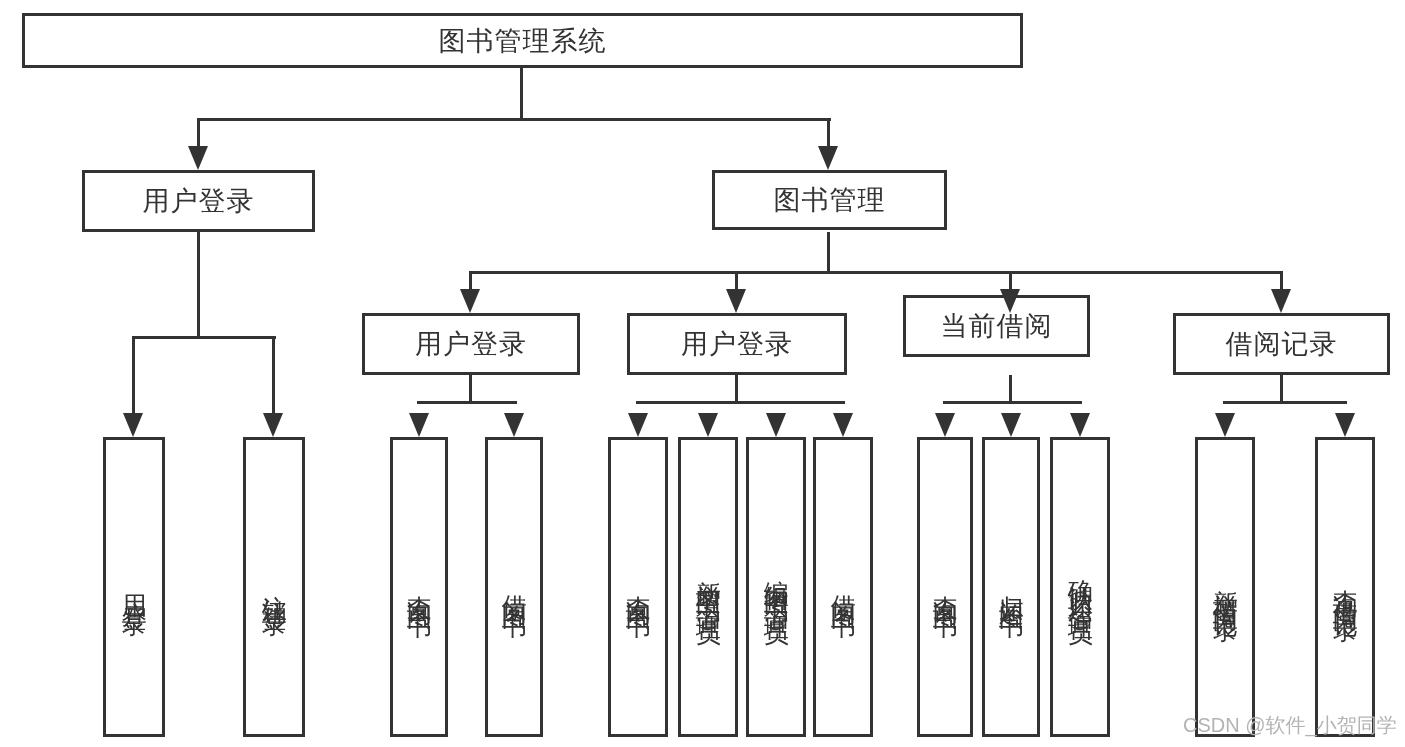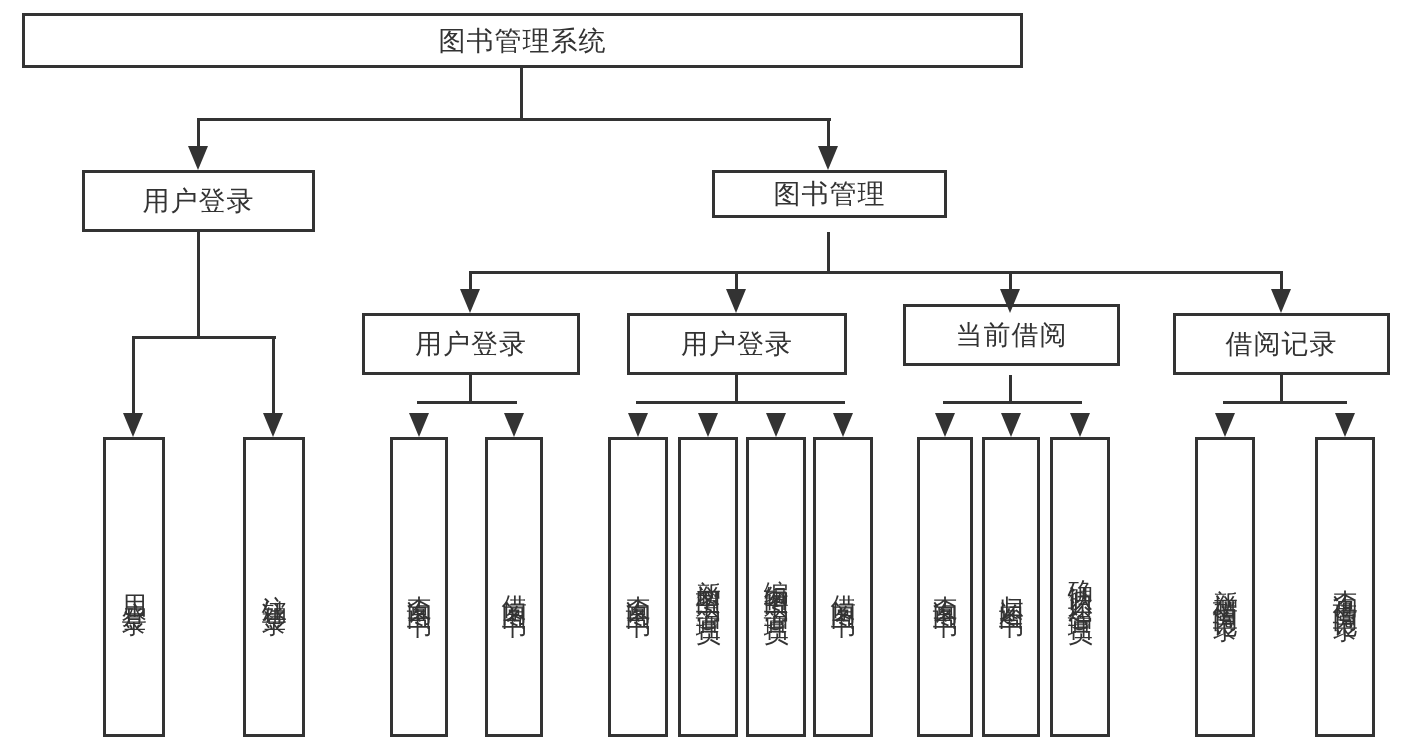--- a/index.html
+++ b/index.html
@@ -60,31 +60,31 @@
 
 <div class="canvas">
 
   <div class="box hbox" style="left:22px; top:13px; width:1001px; height:55px;">
     <span>图书管理系统</span>
   </div>
 
   <div class="box hbox" style="left:82px; top:170px; width:233px; height:62px;">
     <span>用户登录</span>
   </div>
-  <div class="box hbox" style="left:712px; top:170px; width:235px; height:48px;">
+  <div class="box hbox" style="left:712px; top:170px; width:235px; height:60px;">
     <span>图书管理</span>
   </div>
 
   <div class="box hbox" style="left:362px; top:313px; width:218px; height:62px;">
     <span>用户登录</span>
   </div>
   <div class="box hbox" style="left:627px; top:313px; width:220px; height:62px;">
     <span>用户登录</span>
   </div>
-  <div class="box hbox" style="left:903px; top:304px; width:217px; height:62px;">
+  <div class="box hbox" style="left:903px; top:295px; width:187px; height:62px;">
     <span>当前借阅</span>
   </div>
   <div class="box hbox" style="left:1173px; top:313px; width:217px; height:62px;">
     <span>借阅记录</span>
   </div>
 
   <div class="box leaf" style="left:103px; top:437px; width:62px; height:300px;">
     <span class="vtext">用户登录</span>
   </div>
   <div class="box leaf" style="left:243px; top:437px; width:62px; height:300px;">
@@ -169,14 +169,15 @@
   <div class="hline" style="left:943px;  top:401px; width:139px;"></div>
   <div class="arrow" style="left:935px;  top:413px;"></div>
   <div class="arrow" style="left:1001px; top:413px;"></div>
   <div class="arrow" style="left:1070px; top:413px;"></div>
 
   <div class="vline" style="left:1280px; top:375px; height:29px;"></div>
   <div class="hline" style="left:1223px; top:401px; width:124px;"></div>
   <div class="arrow" style="left:1215px; top:413px;"></div>
   <div class="arrow" style="left:1335px; top:413px;"></div>
 
+  <div class="watermark">CSDN @软件_小贺同学</div>
 
 </div>
 
 </body></html>

